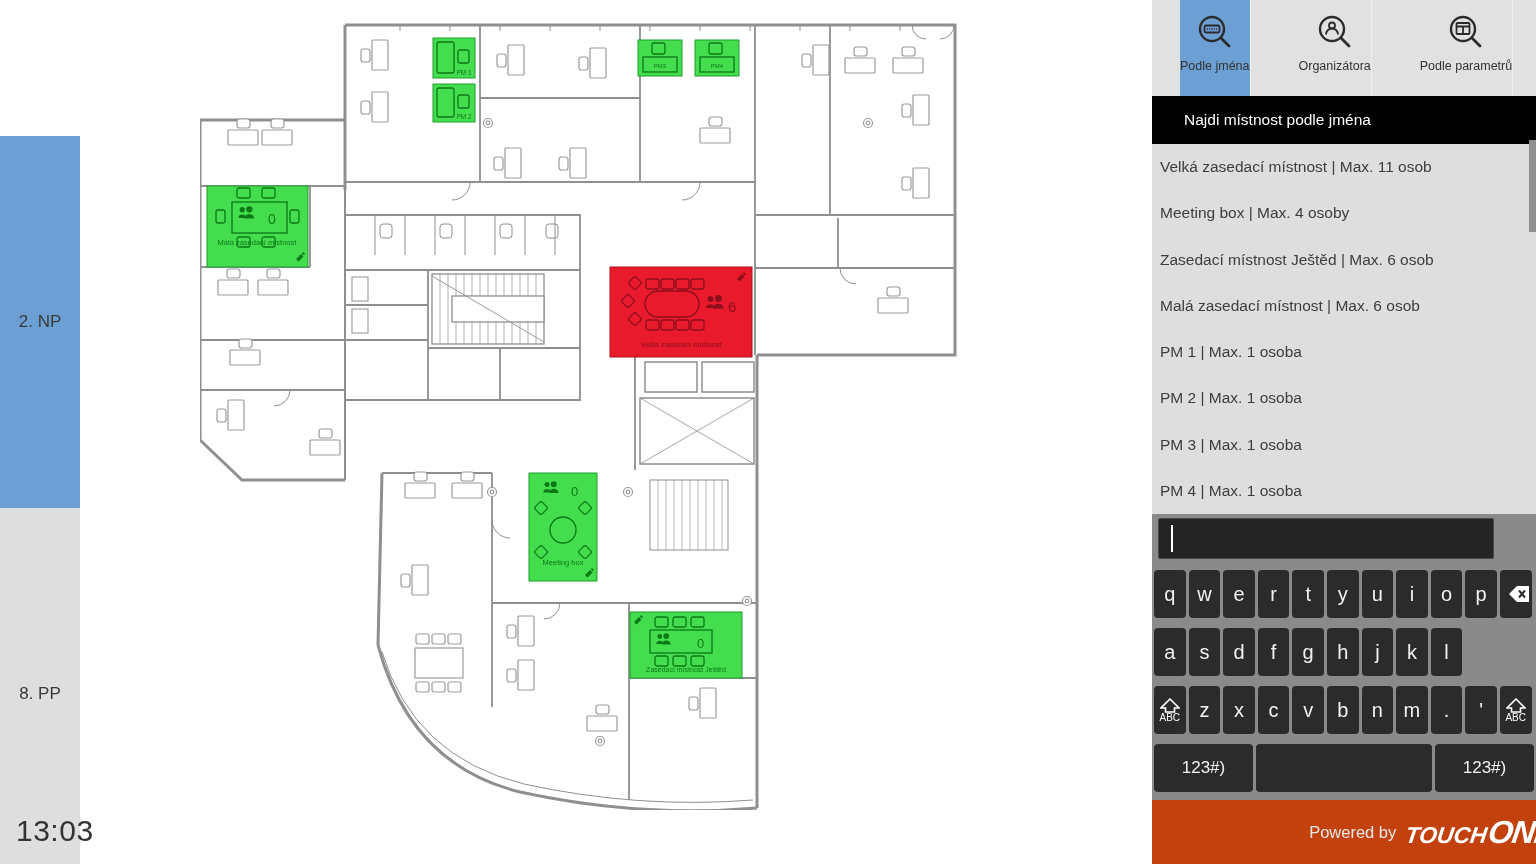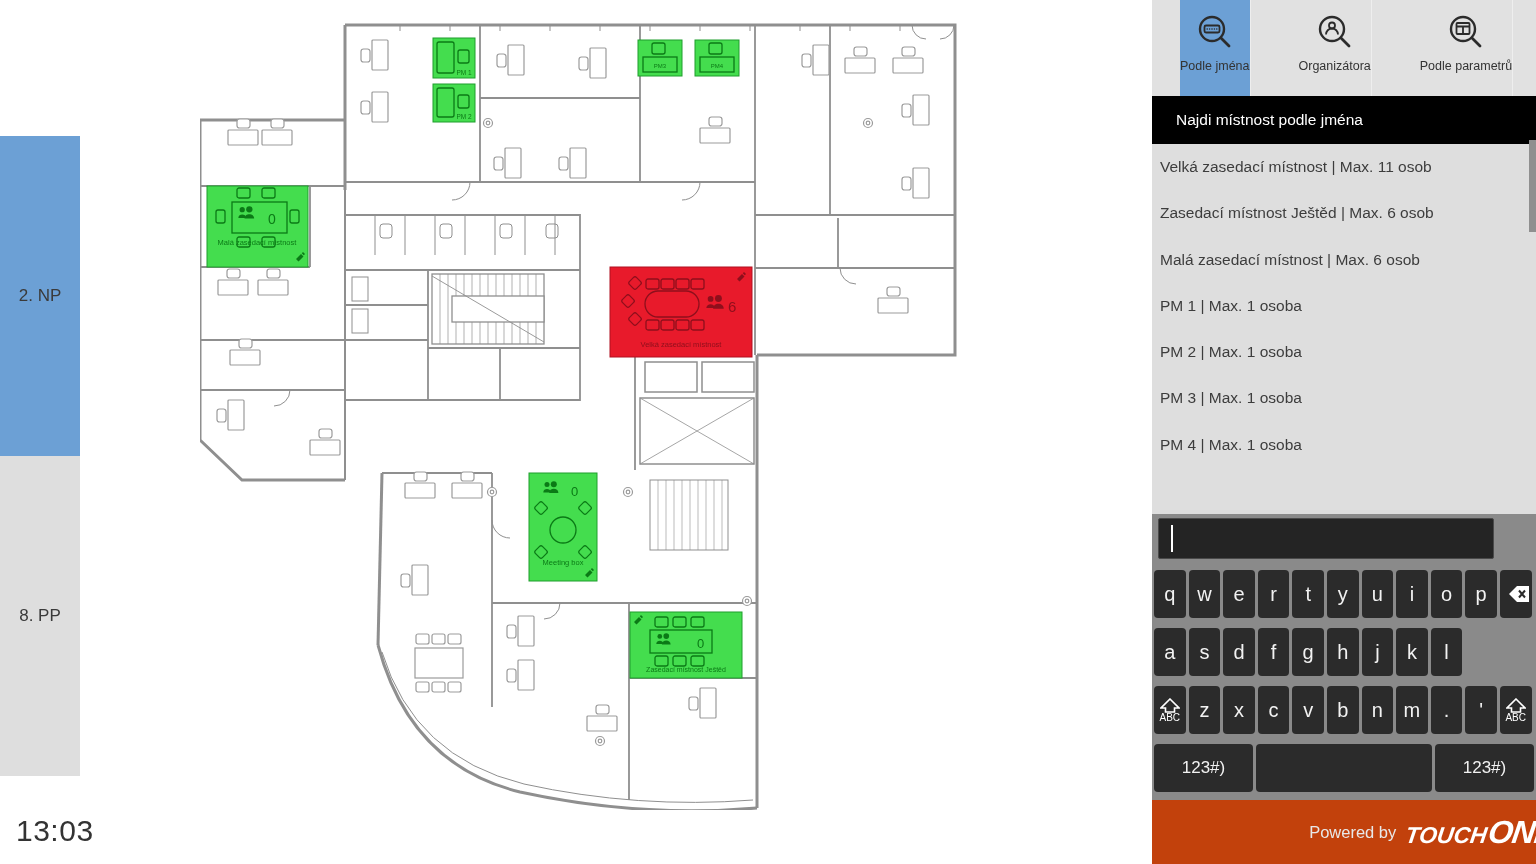--- a/index.html
+++ b/index.html
@@ -1,21 +1,21 @@
 <!DOCTYPE html>
 <html><head>
 <meta charset="utf-8">
 <style>
   html,body{margin:0;padding:0;background:#fff;}
   body{font-family:"Liberation Sans",sans-serif;-webkit-font-smoothing:antialiased;}
   .stage{position:relative;width:1536px;height:864px;background:#fff;overflow:hidden;}
 
   
   .floors{position:absolute;left:0;top:136px;width:80px;}
-  .floor-btn{width:80px;height:320px;display:flex;align-items:center;justify-content:center;
+  .floor-btn{width:80px;height:372px;display:flex;align-items:center;justify-content:center;
     font-size:17px;color:#3a3a3a;cursor:pointer;}
   .floor-btn.active{background:#6CA0D5;}
   .floor-btn.inactive{background:#DEDEDE;}
 
   .clock{position:absolute;left:16px;top:814px;font-size:30px;font-weight:300;color:#333;letter-spacing:.5px;}
 
   
   .plan{position:absolute;left:200px;top:10px;width:765px;height:800px;}
   .plan svg{display:block;}
   .plan text{font-family:"Liberation Sans",sans-serif;}
@@ -23,21 +23,21 @@
   
   .panel{position:absolute;right:0;top:0;width:384px;height:864px;background:#DEDEDE;}
   .tabs{position:absolute;top:0;left:0;width:384px;height:96px;display:flex;background:#E1E1E1;}
   .tab{width:96px;height:96px;display:flex;flex-direction:column;align-items:center;cursor:pointer;}
   .tab + .tab{border-left:1px solid rgba(255,255,255,.45);padding-left:48px;}
   .tab.active{background:#6CA0D5;border-left:none;margin-left:28px;}
   .tab svg{margin-top:12px;}
   .tab .tab-label{font-size:12.5px;color:#333;margin-top:3px;white-space:nowrap;}
 
   .panel-header{position:absolute;top:96px;left:0;width:384px;height:48px;background:#000;color:#fff;
-    display:flex;align-items:center;padding-left:24px;box-sizing:border-box;font-size:15.5px;}
+    display:flex;align-items:center;padding-left:32px;box-sizing:border-box;font-size:15.5px;}
 
   .room-list{position:absolute;top:144px;left:0;width:384px;height:370px;margin:0;padding:0;list-style:none;background:#DEDEDE;}
   .room-list li{height:46.25px;display:flex;align-items:center;padding-left:8px;font-size:15.5px;color:#3d3d3d;cursor:pointer;}
 
   .scroll-thumb{position:absolute;top:140px;right:0;width:7px;height:92px;background:#8F8F8F;}
 
   .input-row{position:absolute;top:514px;left:0;width:384px;height:49px;background:#8A8A8A;box-sizing:border-box;}
   .search-input{position:absolute;left:6px;top:4px;width:336px;height:41px;background:#242424;
     border:1px solid #4a4a4a;border-radius:2px;box-sizing:border-box;display:flex;align-items:center;color:#fff;font-size:18px;}
   .caret{display:inline-block;width:2px;height:27px;background:#fff;margin-left:12px;animation:blink 1.1s steps(1) infinite;}
@@ -359,20 +359,21 @@
           </g>
         </svg>
         <span class="tab-label">Nastavení</span>
       </div>
     </nav>
 
     <div class="panel-header">Najdi místnost podle jména</div>
 
     <ul class="room-list">
       <li>Velká zasedací místnost | Max. 11 osob</li>
+      <li>Meeting box | Max. 4 osoby</li>
       <li>Zasedací místnost Ještěd | Max. 6 osob</li>
       <li>Malá zasedací místnost | Max. 6 osob</li>
       <li>PM 1 | Max. 1 osoba</li>
       <li>PM 2 | Max. 1 osoba</li>
       <li>PM 3 | Max. 1 osoba</li>
       <li>PM 4 | Max. 1 osoba</li>
     </ul>
 
     <div class="scroll-thumb"></div>
 

